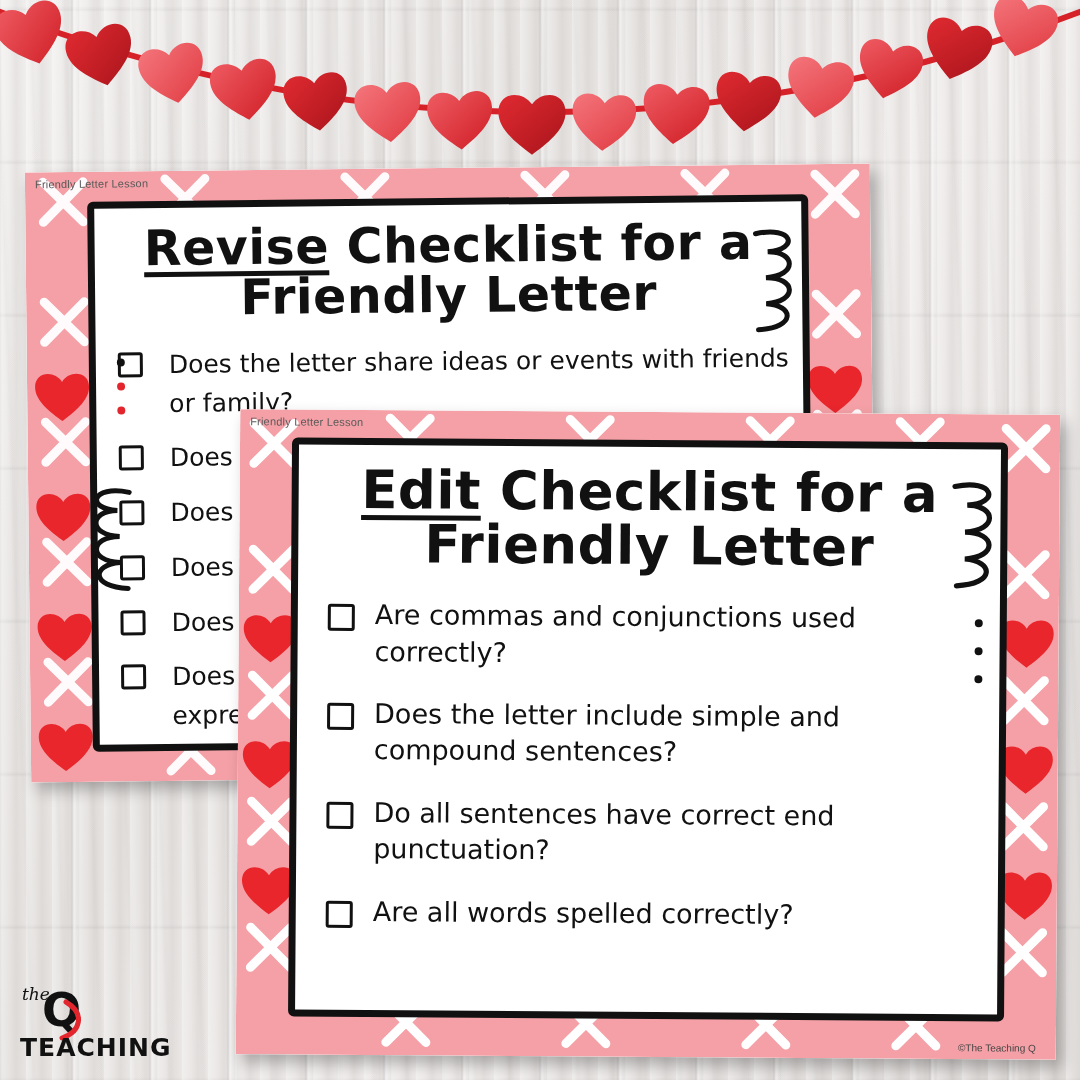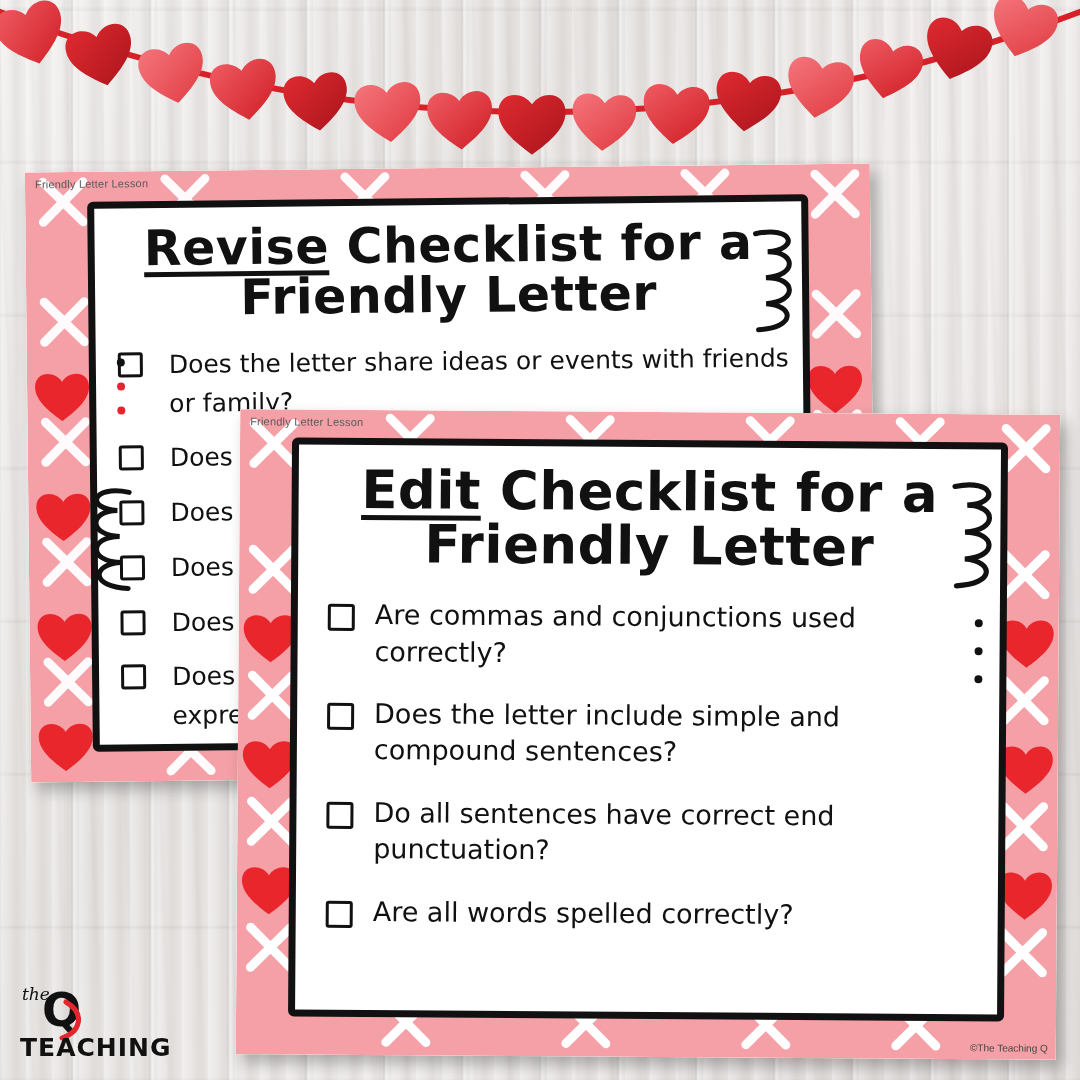--- a/index.html
+++ b/index.html
@@ -91,21 +91,21 @@
     position: absolute;
     top: 6px;
     left: 10px;
     font-size: 11px;
     color: #5a5a5a;
     font-family: "Liberation Sans", sans-serif;
     letter-spacing: .2px;
   }
   .copyright {
     position: absolute;
-    right: 8px;
+    right: 20px;
     bottom: 6px;
     font-size: 10px;
     color: #444;
     font-family: "Liberation Sans", sans-serif;
   }
 
   
   .card {
     position: absolute;
     background: #fff;

